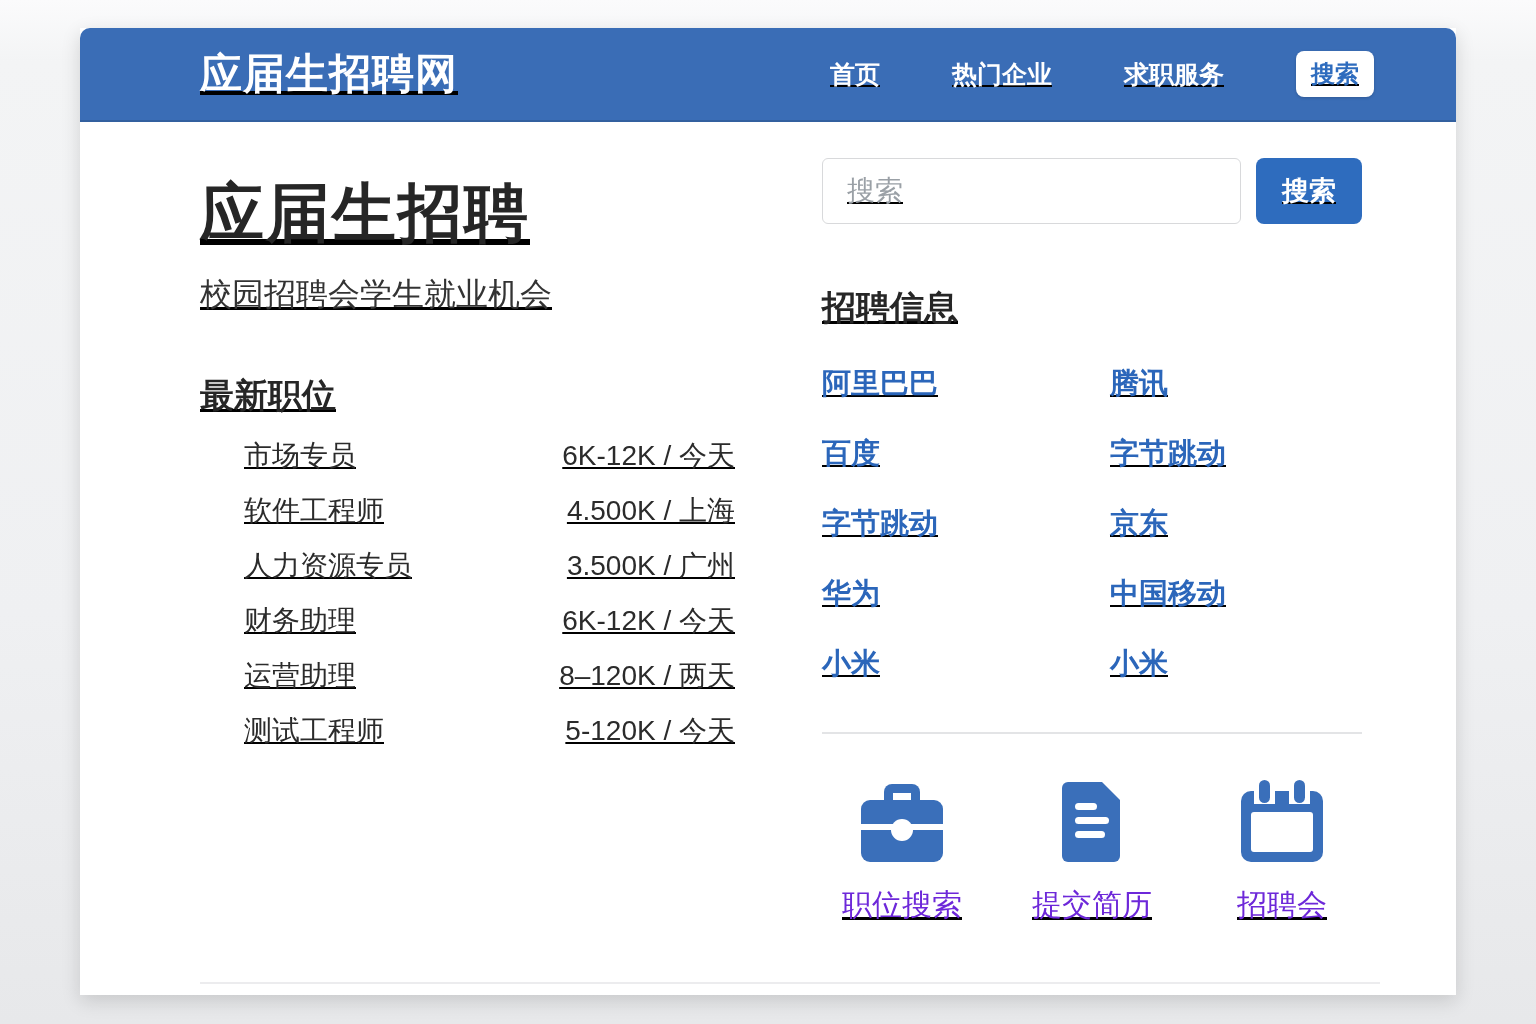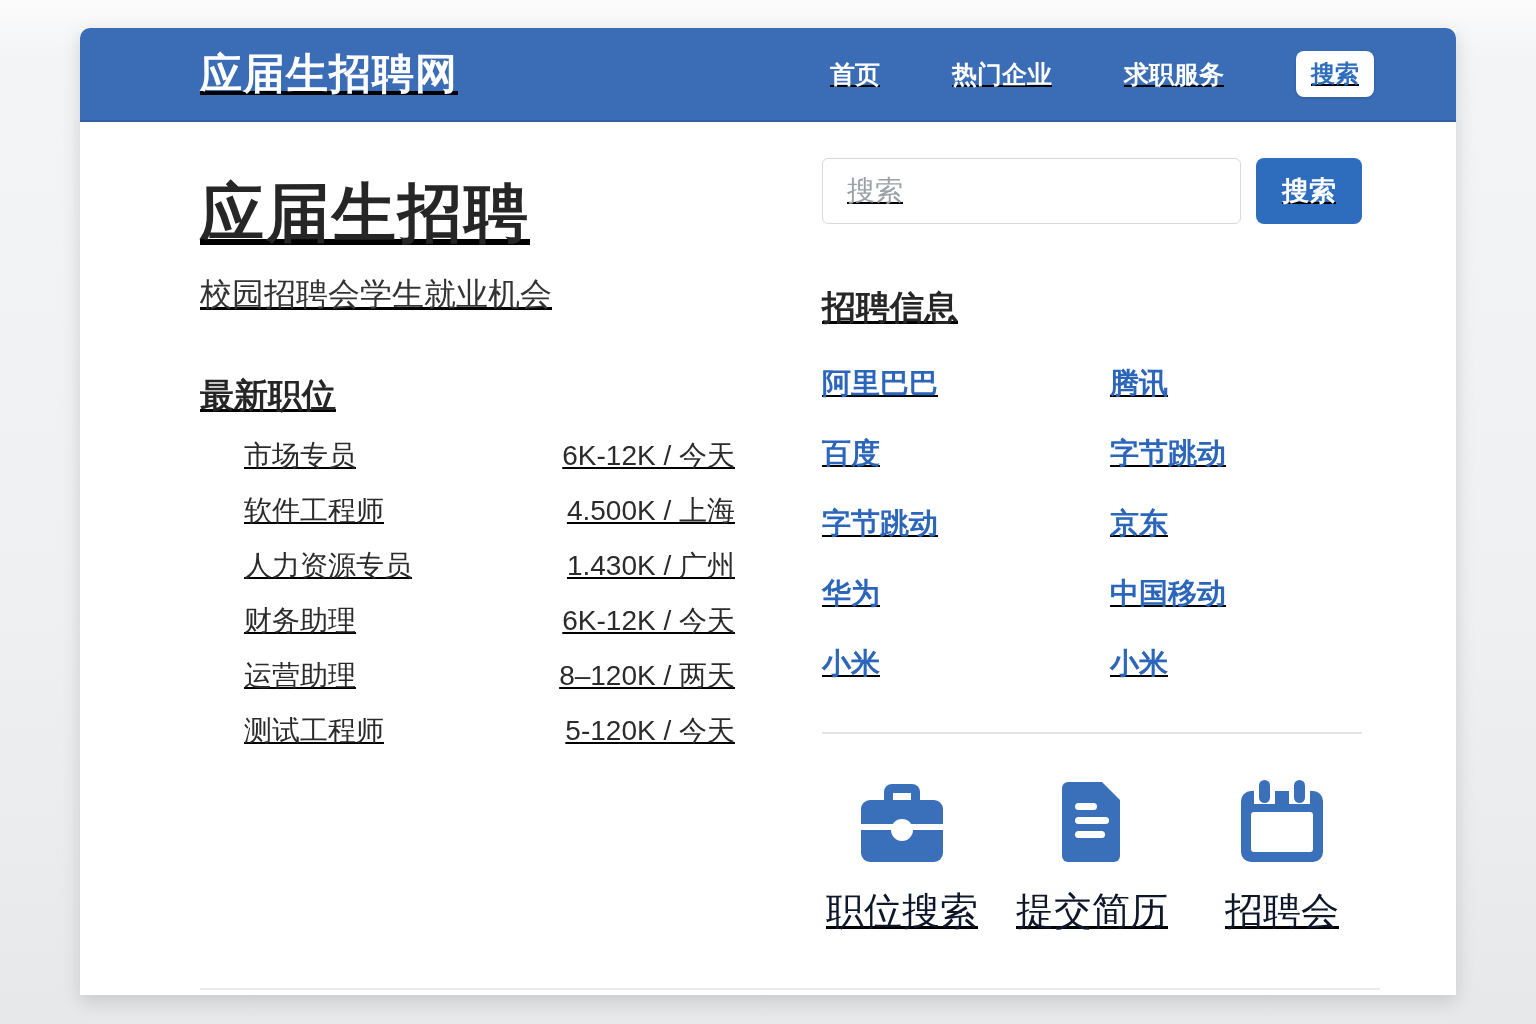--- a/index.html
+++ b/index.html
@@ -82,21 +82,21 @@
     font-size:29px;line-height:34px;font-weight:bold;
     color:#2b66ba;cursor:pointer;white-space:nowrap;
   }
   .right-divider{margin-top:52px;border:none;border-top:2px solid #e3e4e6;}
   .features{margin-top:44px;display:flex;justify-content:space-between;}
   .feature{
     width:160px;display:flex;flex-direction:column;align-items:center;
     cursor:pointer;
   }
   .feature svg{width:88px;height:88px;display:block;}
-  .feature-label{margin-top:28px;font-size:38px;line-height:34px;color:#0f172a;white-space:nowrap;}
+  .feature-label{margin-top:22px;font-size:30px;line-height:34px;color:#6d28d9;white-space:nowrap;}
 
   .bottom-rule{margin:60px 76px 0 120px;border:none;border-top:2px solid #ececee;}
 </style>
 </head>
 <body>
 
 <div class="card">
 
   <div class="header">
     <div class="brand">应届生招聘网</div>
@@ -119,21 +119,21 @@
         <div class="job-row">
           <span class="job-title">市场专员</span>
           <span class="job-meta">6K-12K / 今天</span>
         </div>
         <div class="job-row">
           <span class="job-title">软件工程师</span>
           <span class="job-meta">4.500K / 上海</span>
         </div>
         <div class="job-row">
           <span class="job-title">人力资源专员</span>
-          <span class="job-meta">1.430K / 广州</span>
+          <span class="job-meta">3.500K / 广州</span>
         </div>
         <div class="job-row">
           <span class="job-title">财务助理</span>
           <span class="job-meta">6K-12K / 今天</span>
         </div>
         <div class="job-row">
           <span class="job-title">运营助理</span>
           <span class="job-meta">8–120K / 两天</span>
         </div>
         <div class="job-row">

